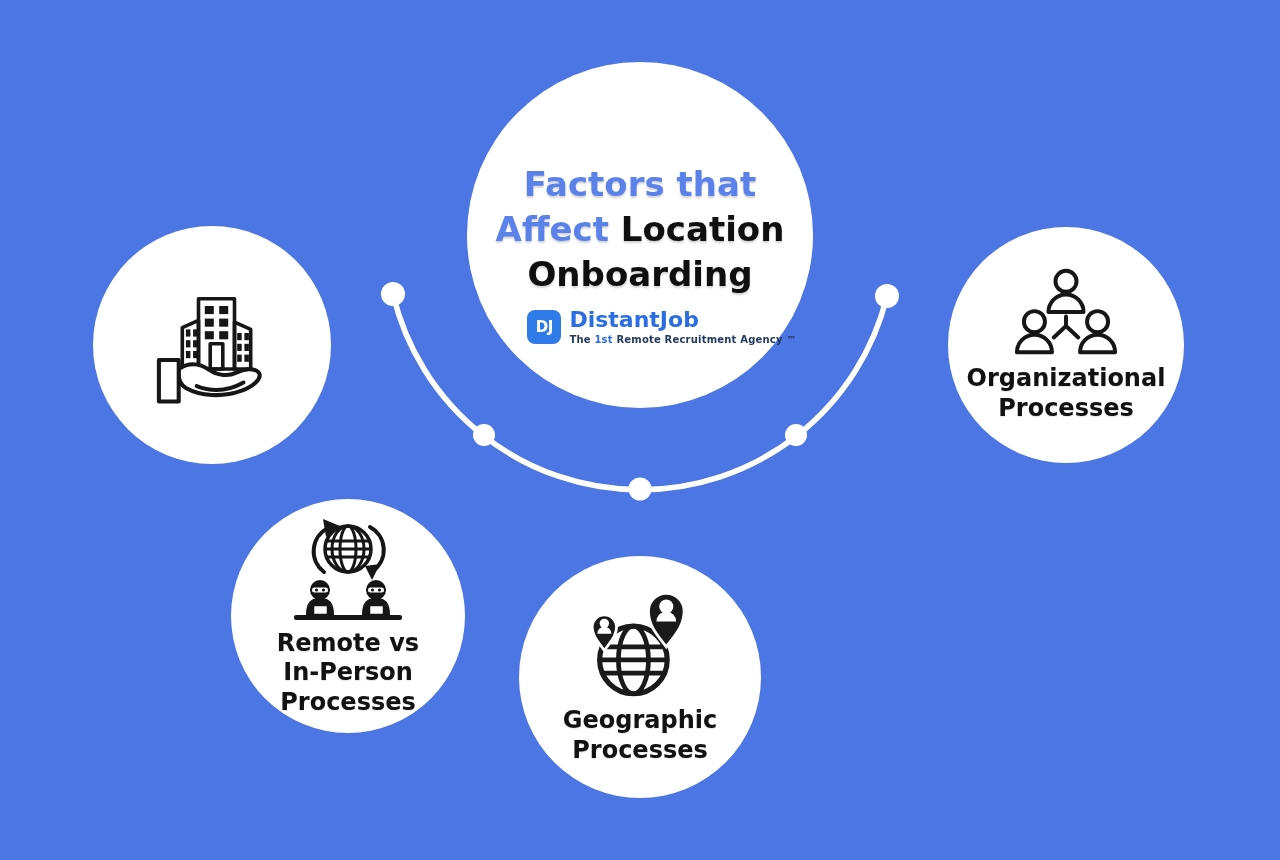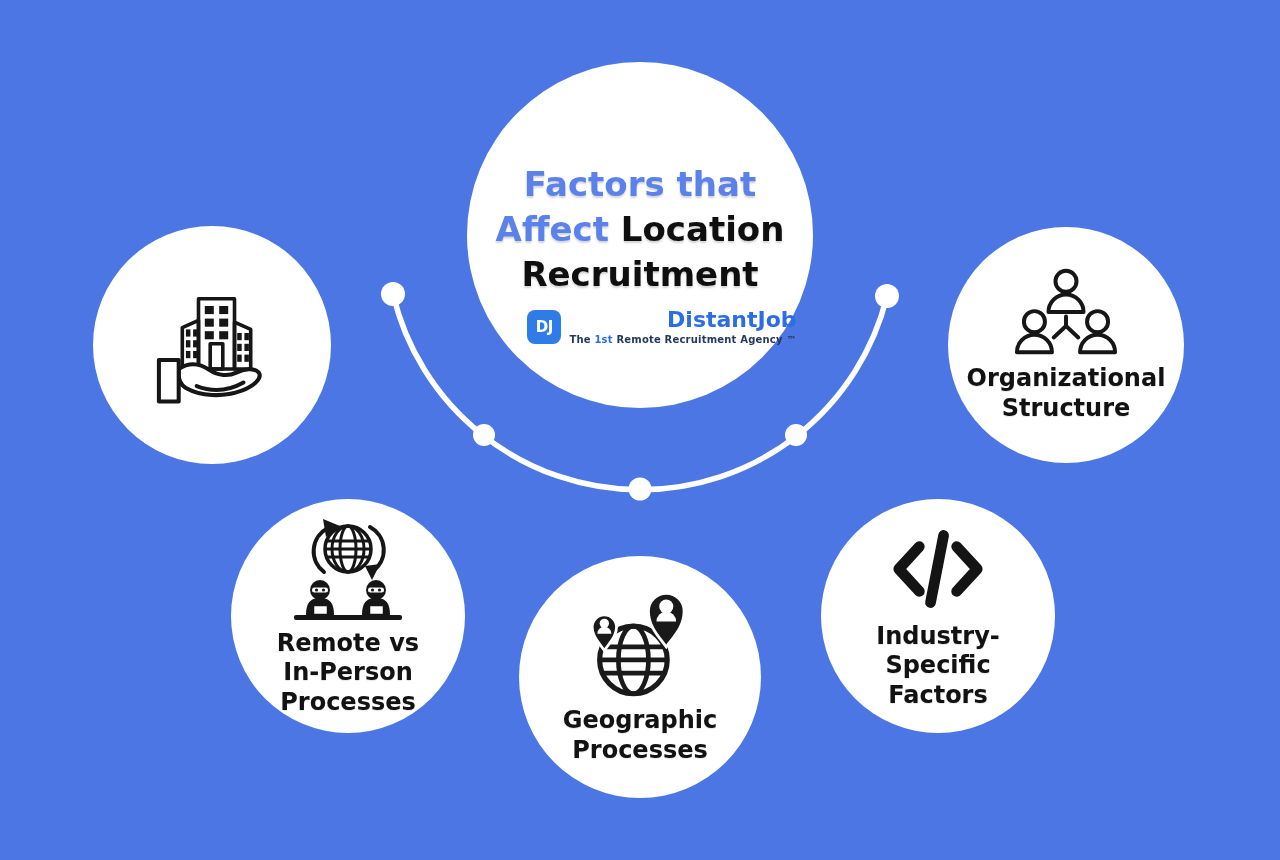--- a/index.html
+++ b/index.html
@@ -55,21 +55,21 @@
   .logo{
     margin-top:12px;
     display:flex;align-items:center;gap:8px;padding-left:44px;
   }
   .logo-square{
     width:34px;height:34px;border-radius:8px;
     background:#2f7ce8;
     display:flex;align-items:center;justify-content:center;
     color:#ffffff;font-weight:bold;font-size:15px;letter-spacing:-0.5px;
   }
-  .logo-text{display:flex;flex-direction:column;align-items:flex-end;}
+  .logo-text{display:flex;flex-direction:column;align-items:flex-start;}
   .logo-name{color:#2b6de2;font-weight:bold;font-size:22px;line-height:1;}
   .logo-tagline{
     margin-top:3px;
     font-size:10px;font-weight:bold;color:#233a5e;
     letter-spacing:0.2px;white-space:nowrap;
   }
   .logo-tagline .hl{color:#2b6de2;}
 </style>
 </head>
 <body>
@@ -85,21 +85,21 @@
     <circle cx="887" cy="296" r="12" fill="#ffffff"></circle>
   </svg>
 
   <div class="bubble b-center">
     <div class="title">
       <div class="t-blue">Factors that</div>
       <div>
         <span class="t-blue">Affect</span>
         <span class="t-black">Location</span>
       </div>
-      <div class="t-black">Recruitment</div>
+      <div class="t-black">Onboarding</div>
     </div>
     <div class="logo">
       <div class="logo-square">DJ</div>
       <div class="logo-text">
         <div class="logo-name">DistantJob</div>
         <div class="logo-tagline">
           <span>The</span>
           <span class="hl">1st</span>
           <span>Remote Recruitment Agency</span>
           <span>™</span>
@@ -155,21 +155,21 @@
           <path d="M65 57 L65 68"></path>
           <path d="M65 68 L51 81"></path>
           <path d="M65 68 L79 81"></path>
           <circle cx="29" cy="63" r="12"></circle>
           <path d="M9 98 A20 20 0 0 1 49 98 Z"></path>
           <circle cx="101" cy="63" r="12"></circle>
           <path d="M81 98 A20 20 0 0 1 121 98 Z"></path>
         </g>
       </svg>
     </div>
-    <div class="label w-org">Organizational Structure</div>
+    <div class="label w-org">Organizational Processes</div>
   </div>
 
   <div class="bubble b-remote">
     <div class="icon-box">
       <svg width="120" height="108" viewBox="0 0 120 108">
         <g stroke="#161616" fill="none">
           <circle cx="60" cy="34" r="23" stroke-width="3.5"></circle>
           <line x1="38.4" y1="26" x2="81.6" y2="26" stroke-width="3"></line>
           <line x1="37" y1="34" x2="83" y2="34" stroke-width="3"></line>
           <line x1="38.4" y1="42" x2="81.6" y2="42" stroke-width="3"></line>
@@ -226,26 +226,14 @@
           <circle cx="93" cy="19" r="7.5"></circle>
           <path d="M82.5 35 A10.5 10.5 0 0 1 103.5 35 Z"></path>
           <circle cx="27" cy="37" r="5"></circle>
           <path d="M19.5 48 A7.5 7.5 0 0 1 34.5 48 Z"></path>
         </g>
       </svg>
     </div>
     <div class="label w-geo">Geographic Processes</div>
   </div>
 
-  <div class="bubble b-industry">
-    <div class="icon-box">
-      <svg width="112" height="94" viewBox="0 0 120 100">
-        <g stroke="#141414" stroke-width="11.5" fill="none" stroke-linecap="round" stroke-linejoin="round">
-          <path d="M40 26 L18 50 L40 74"></path>
-          <path d="M80 26 L102 50 L80 74"></path>
-          <path d="M66 14 L52 86"></path>
-        </g>
-      </svg>
-    </div>
-    <div class="label w-industry">Industry-Specific Factors</div>
-  </div>
 
 </div>
 
 </body></html>

